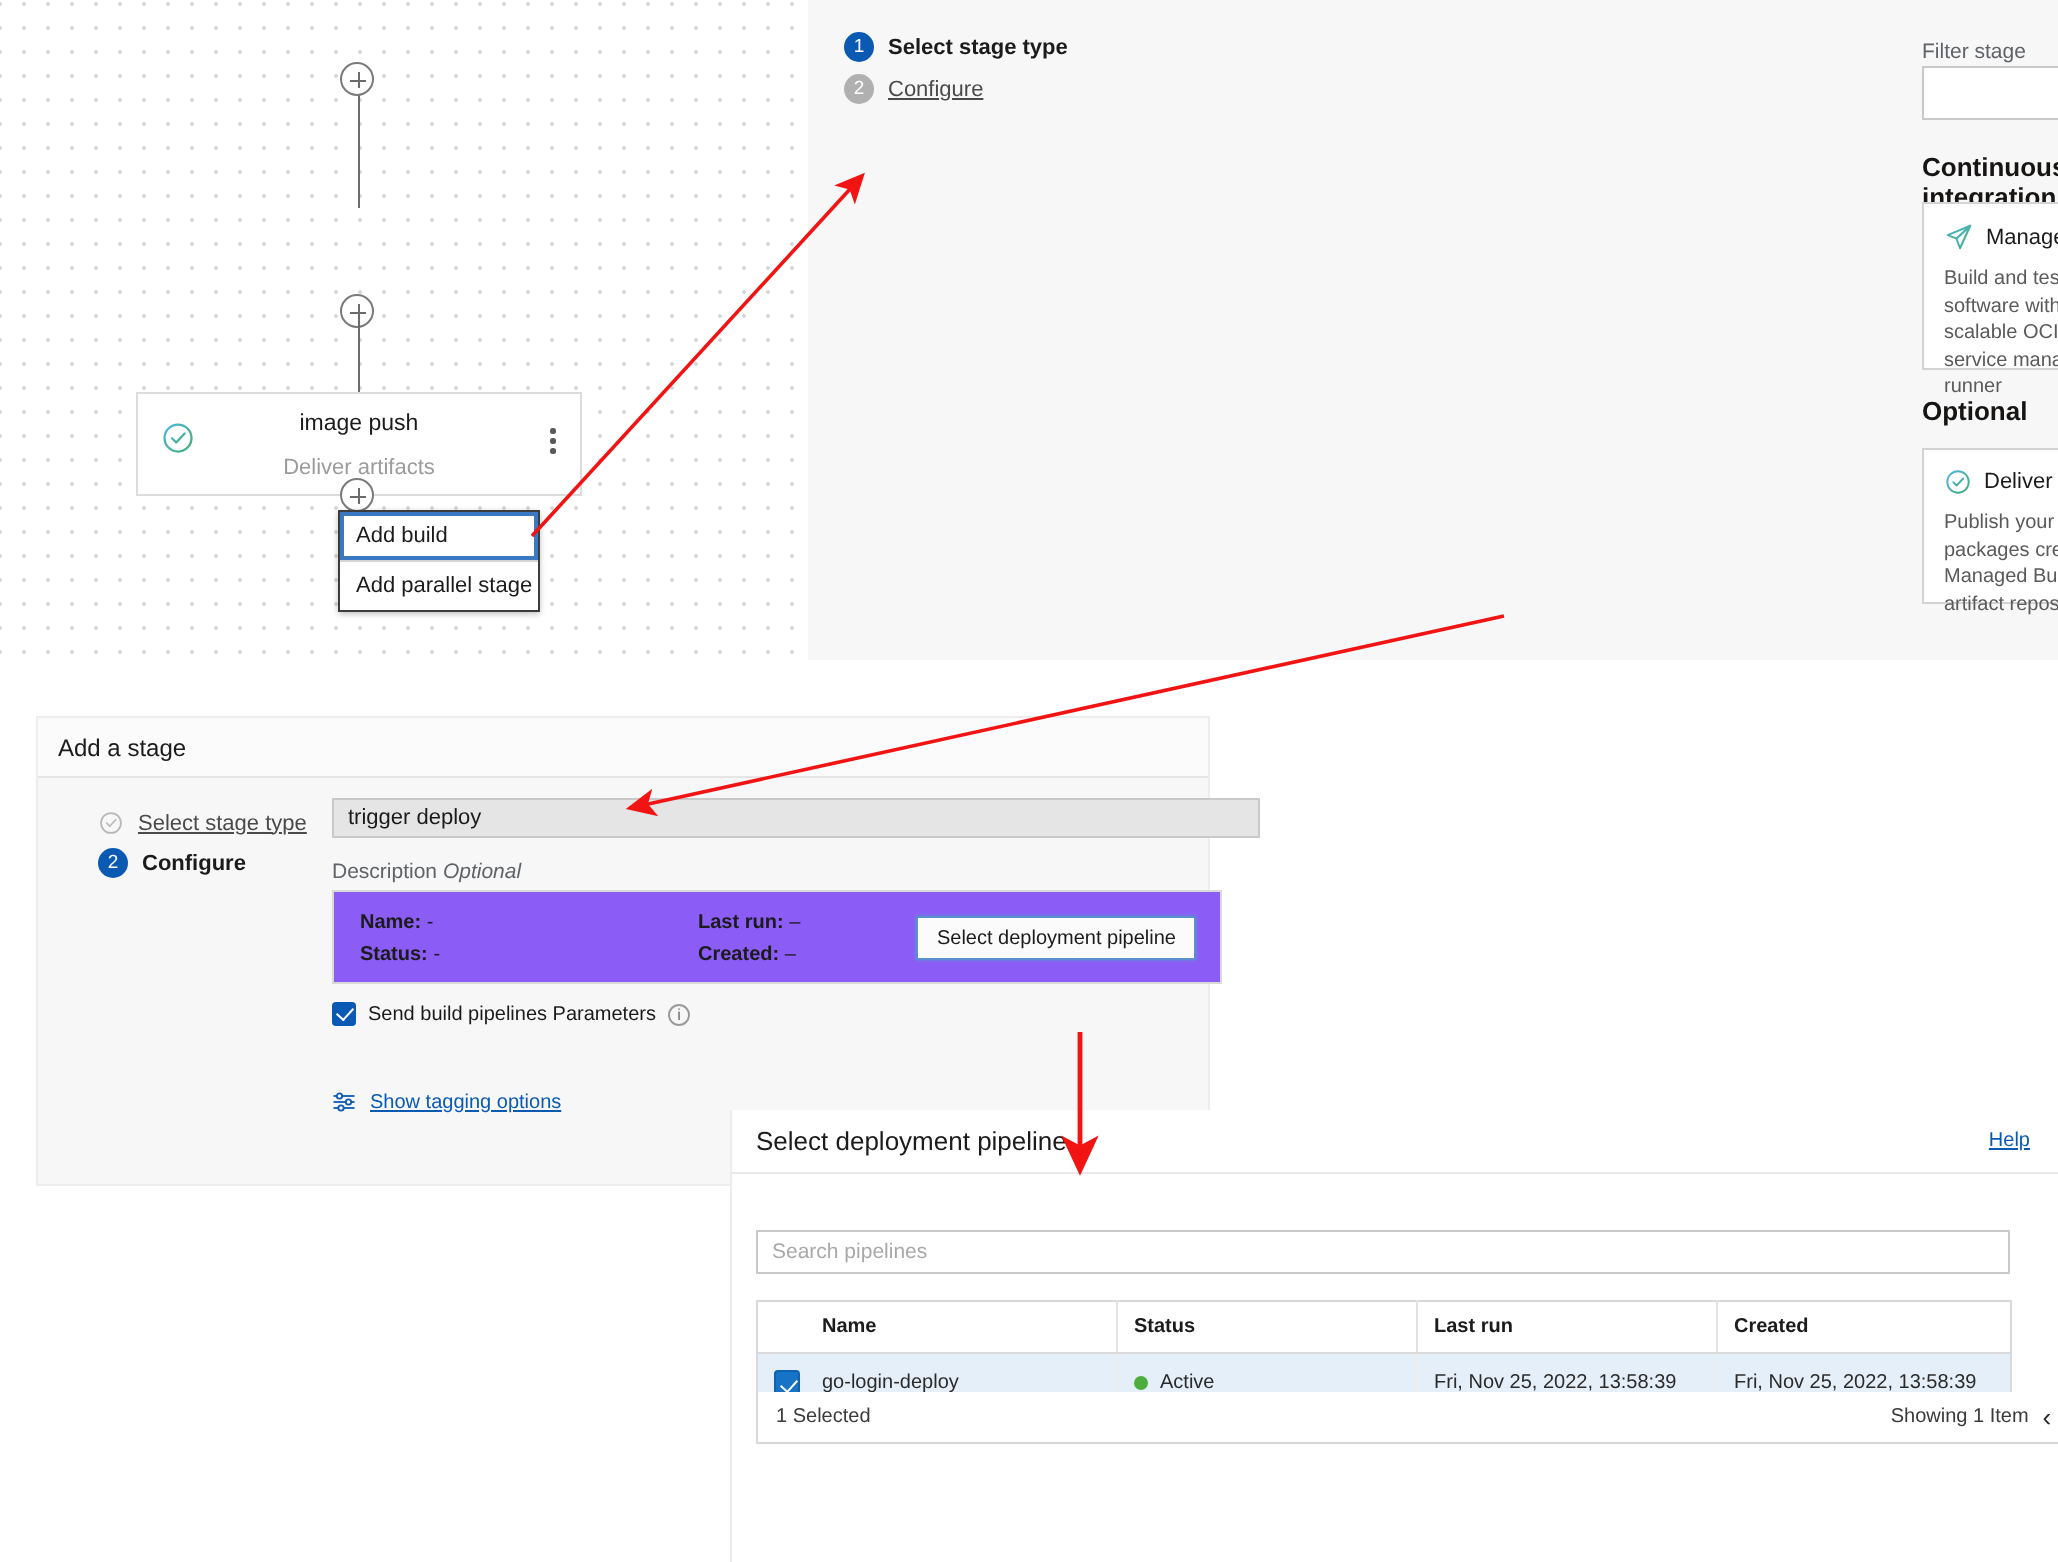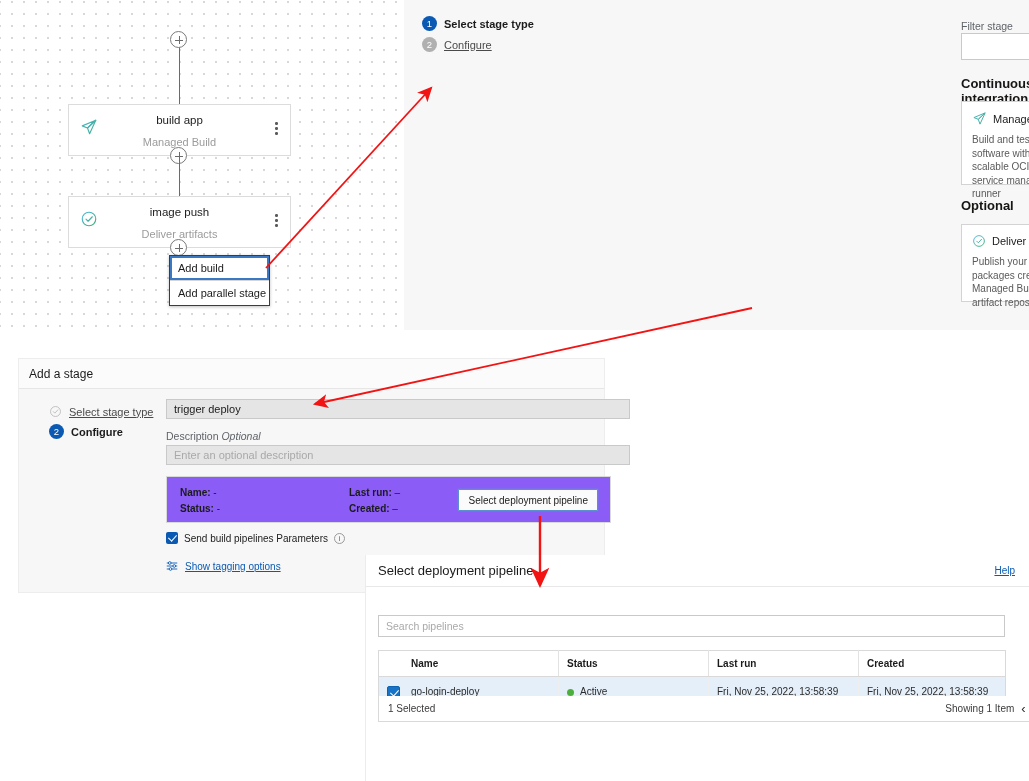--- a/index.html
+++ b/index.html
@@ -126,21 +126,21 @@
   .pib-col b{ font-weight:bold; }
   #pib-c1{ left:13px; top:8px; }
   #pib-c2{ left:182px; top:8px; }
   #select-dep-btn{
     position:absolute; right:12px; top:12px; height:22px; padding:0 9px;
     border:1px solid #5b8fd0; background:#fbfbfb; font-size:10px; color:#1b1b1b;
     font-family:"Liberation Sans", sans-serif; cursor:pointer;
     border-radius:1px; box-shadow:0 0 0 1px rgba(91,143,208,.35);
   }
 
-  .chk-row{ display:flex; align-items:center; gap:6px; margin-bottom:16px; }
+  .chk-row{ display:flex; align-items:center; gap:6px; margin-bottom:32px; }
   .chk-box{
     width:12px; height:12px; background:#0a5ab4; border-radius:2px;
     position:relative; flex:0 0 auto;
   }
   .chk-box::after{
     content:""; position:absolute; left:3.5px; top:1px; width:4px; height:7px;
     border:solid #fff; border-width:0 1.6px 1.6px 0; transform:rotate(42deg);
   }
   .chk-lbl{ font-size:10px; color:#1b1b1b; }
   .info-i{
@@ -213,43 +213,20 @@
   #arrows{ position:absolute; left:0; top:0; width:1029px; height:781px; pointer-events:none; z-index:30; }
 </style>
 </head>
 <body>
 
 <div class="panel" id="pipeline-canvas">
 
   <div class="conn-line" style="left:179px; top:40px; height:64px;"></div>
   <div class="plus-node" style="left:170px; top:31px;"></div>
 
-  <div class="stage-node" style="top:104px;">
-    <span class="node-icon">
-      <svg viewBox="0 0 24 24" width="18" height="18">
-        <defs>
-            <linearGradient id="pg1" x1="0" y1="0" x2="1" y2="1">
-          <stop offset="0%" stop-color="#4db6e2"></stop>
-              <stop offset="100%" stop-color="#3fae6e"></stop>
-        </linearGradient>
-          </defs>
-        <path d="M21 3 3 10.5l7 2.8L21 3z" fill="none" stroke="url(#pg1)" stroke-width="1.5" stroke-linejoin="round"></path>
-        <path d="M10 13.3 12.8 21 21 3z" fill="none" stroke="url(#pg1)" stroke-width="1.5" stroke-linejoin="round"></path>
-      </svg>
-    </span>
-    <span class="node-texts">
-      <span class="node-title">build app</span><br>
-      <span class="node-sub">Managed Build</span>
-    </span>
-    <span class="kebab">
-        <i></i>
-        <i></i>
-        <i></i>
-      </span>
-  </div>
 
   <div class="plus-node" style="left:170px; top:147px;"></div>
   <div class="conn-line" style="left:179px; top:156px; height:41px;"></div>
 
   <div class="stage-node" style="top:196px;">
     <span class="node-icon">
       <svg viewBox="0 0 24 24" width="18" height="18">
         <defs>
             <linearGradient id="cg1" x1="0" y1="0" x2="1" y2="1">
           <stop offset="0%" stop-color="#4db6e2"></stop>
@@ -358,21 +335,20 @@
     </div>
   </div>
 
   <div class="asp-field-col">
     <input class="fld-input" value="trigger deploy" style="">
 
     <div class="fld-label">
       <span>Description</span>
       <em>Optional</em>
     </div>
-    <input class="fld-input" placeholder="Enter an optional description" style="">
 
     <div id="pipeline-info-box">
       <div class="pib-col" id="pib-c1">
         <div><b>Name:</b>
           <span>-</span></div>
         <div><b>Status:</b>
           <span>-</span></div>
       </div>
       <div class="pib-col" id="pib-c2">
         <div><b>Last run:</b>

